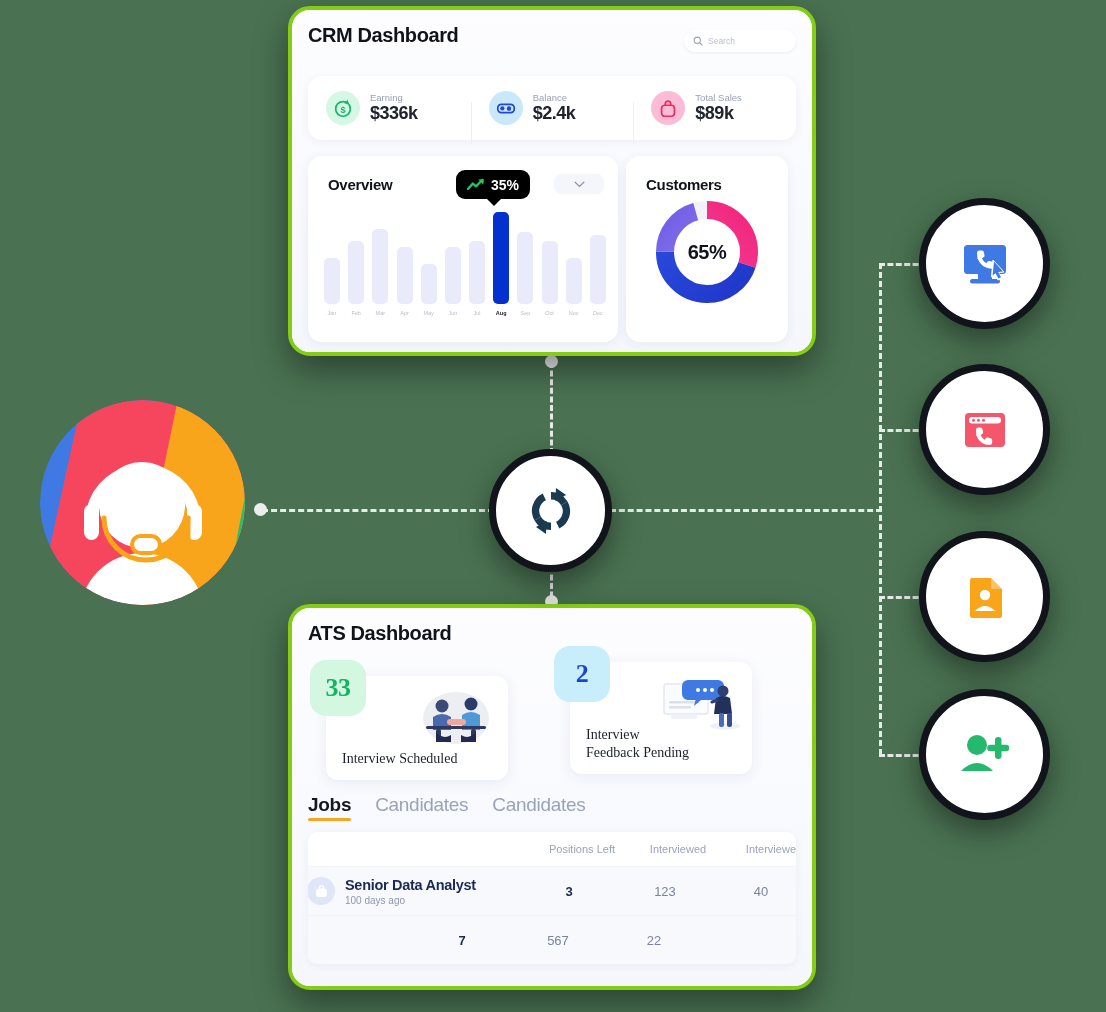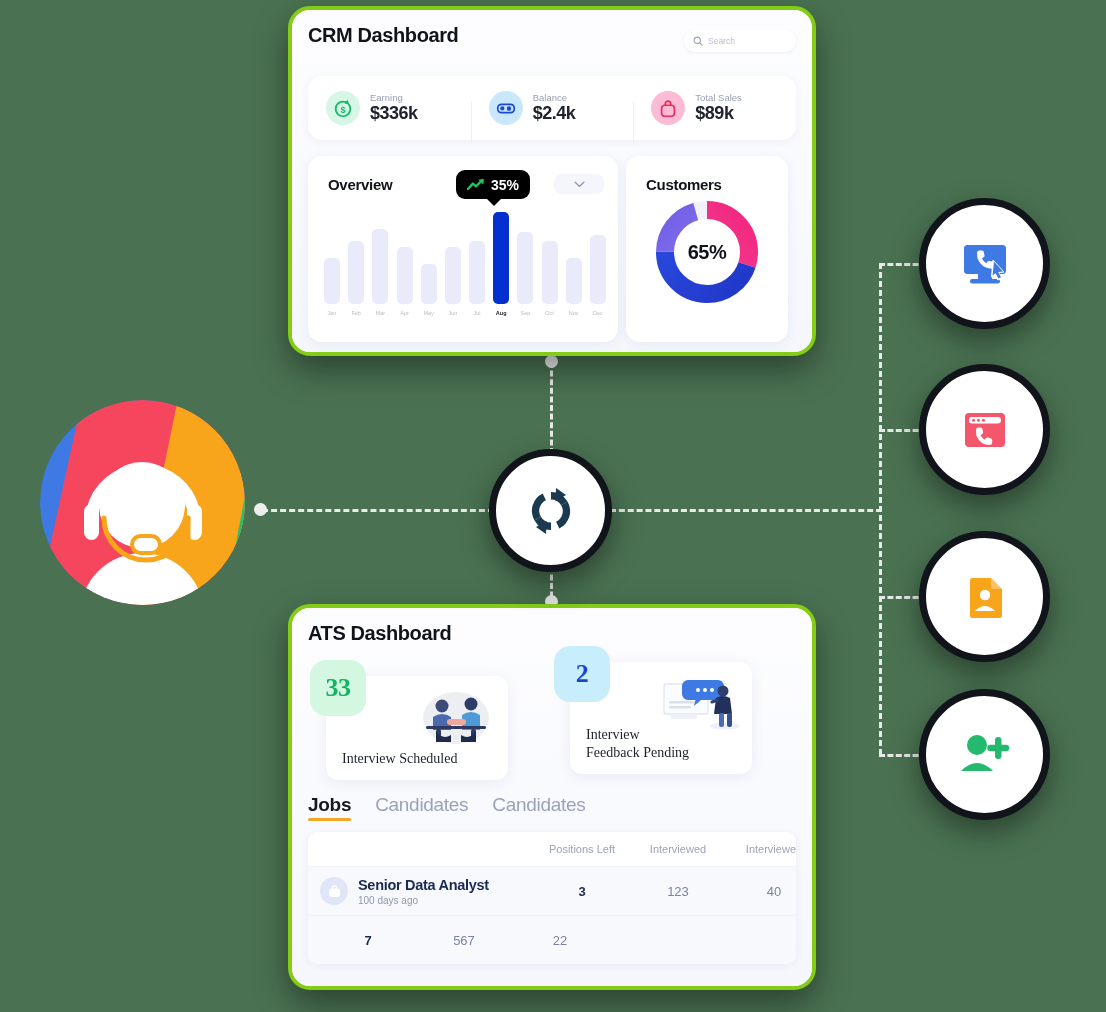--- a/index.html
+++ b/index.html
@@ -182,20 +182,21 @@
     box-shadow: 0 2px 10px rgba(40,55,110,.06);
   }
   .jt-head {
     display: flex; align-items: center; height: 34px;
     padding-left: 12px; background: #fff;
   }
   .jt-row {
     display: flex; align-items: center; height: 49px;
     padding-left: 12px; background: #f8f9fd;
     border-top: 1px solid #f0f2f8;
+    justify-content: center;
   }
   .c-job { flex: 0 0 214px; display: flex; align-items: center; gap: 10px; }
   .c-num { flex: 0 0 96px; text-align: center; }
   .job-ico {
     width: 28px; height: 28px; border-radius: 50%;
     background: #dfe6f7; display: flex; align-items: center; justify-content: center;
     flex: 0 0 28px;
   }
   .job-title { font-size: 14.5px; font-weight: 700; color: #1b2a52; letter-spacing: -.3px; }
   .job-sub { font-size: 10px; color: #8e97ac; margin-top: 2px; }

